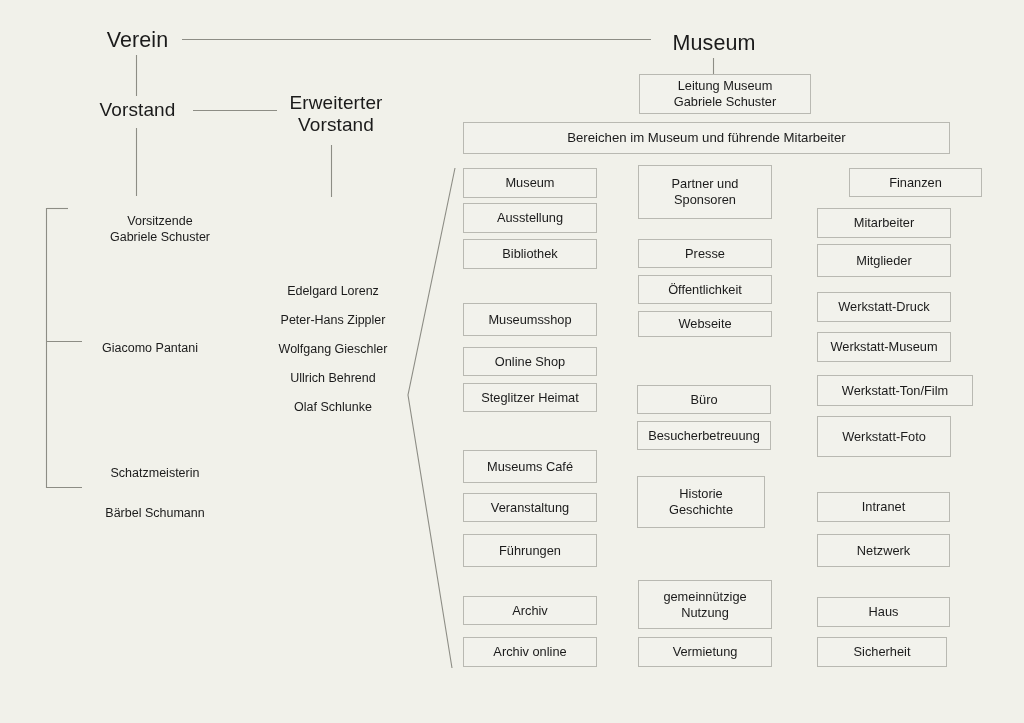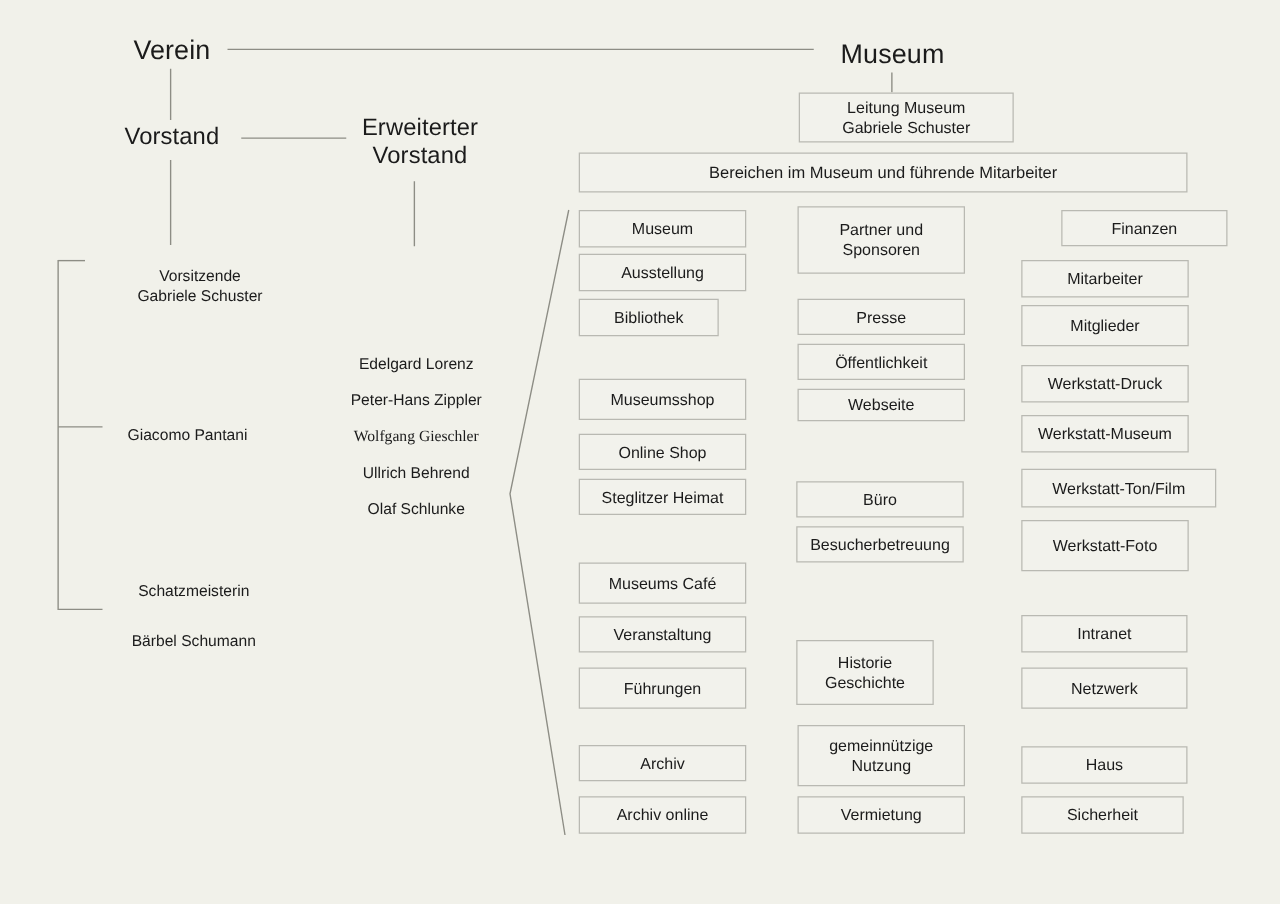--- a/index.html
+++ b/index.html
@@ -114,49 +114,49 @@
   <div class="node-label role" style="left:70px; top:213px; width:180px;">Vorsitzende</div>
   <div class="node-label person" style="left:70px; top:229px; width:180px;">Gabriele Schuster</div>
 
   <div class="node-label person" style="left:60px; top:340px; width:180px;">Giacomo Pantani</div>
 
   <div class="node-label role" style="left:65px; top:465px; width:180px;">Schatzmeisterin</div>
   <div class="node-label person" style="left:65px; top:481px; width:180px;margin-top:24px;">Bärbel Schumann</div>
 
   <div class="node-label person" style="left:248px; top:283px; width:170px;">Edelgard Lorenz</div>
   <div class="node-label person" style="left:248px; top:312px; width:170px;">Peter-Hans Zippler</div>
-  <div class="node-label person" style="left:248px; top:341px; width:170px;font-family:Liberation Serif, serif;">Wolfgang Gieschler</div>
+  <div class="node-label person" style="left:248px; top:341px; width:170px;">Wolfgang Gieschler</div>
   <div class="node-label person" style="left:248px; top:370px; width:170px;">Ullrich Behrend</div>
   <div class="node-label person" style="left:248px; top:399px; width:170px;">Olaf Schlunke</div>
 
   <div class="box leader" id="leader-box" style="left: 628px; top: 74px; width: 172px; height: 40px;">Leitung Museum
 Gabriele Schuster</div>
 
   <div class="box wide" id="header-box" style="left: 463px; top: 122px; width: 487px; height: 32px;">Bereichen im Museum und führende Mitarbeiter</div>
 
   <div id="area-boxes">
       <div class="box" style="left: 463px; top: 168px; width: 134px; height: 30px;">Museum</div>
       <div class="box" style="left: 463px; top: 203px; width: 134px; height: 30px;">Ausstellung</div>
-      <div class="box" style="left: 463px; top: 239px; width: 112px; height: 30px;">Bibliothek</div>
+      <div class="box" style="left: 463px; top: 239px; width: 134px; height: 30px;">Bibliothek</div>
       <div class="box" style="left: 463px; top: 303px; width: 134px; height: 33px;">Museumsshop</div>
       <div class="box" style="left: 463px; top: 347px; width: 134px; height: 29px;">Online Shop</div>
       <div class="box" style="left: 463px; top: 383px; width: 134px; height: 29px;">Steglitzer Heimat</div>
       <div class="box" style="left: 463px; top: 450px; width: 134px; height: 33px;">Museums Café</div>
       <div class="box" style="left: 463px; top: 493px; width: 134px; height: 29px;">Veranstaltung</div>
       <div class="box" style="left: 463px; top: 534px; width: 134px; height: 33px;">Führungen</div>
       <div class="box" style="left: 463px; top: 596px; width: 134px; height: 29px;">Archiv</div>
       <div class="box" style="left: 463px; top: 637px; width: 134px; height: 30px;">Archiv online</div>
       <div class="box" style="left: 638px; top: 165px; width: 134px; height: 54px;">Partner und
 Sponsoren</div>
       <div class="box" style="left: 638px; top: 239px; width: 134px; height: 29px;">Presse</div>
       <div class="box" style="left: 638px; top: 275px; width: 134px; height: 29px;">Öffentlichkeit</div>
       <div class="box" style="left: 638px; top: 311px; width: 134px; height: 26px;">Webseite</div>
       <div class="box" style="left: 637px; top: 385px; width: 134px; height: 29px;">Büro</div>
       <div class="box" style="left: 637px; top: 421px; width: 134px; height: 29px;">Besucherbetreuung</div>
-      <div class="box" style="left: 637px; top: 512px; width: 110px; height: 52px;">Historie
+      <div class="box" style="left: 637px; top: 476px; width: 128px; height: 52px;">Historie
 Geschichte</div>
       <div class="box" style="left: 638px; top: 580px; width: 134px; height: 49px;">gemeinnützige
 Nutzung</div>
       <div class="box" style="left: 638px; top: 637px; width: 134px; height: 30px;">Vermietung</div>
       <div class="box" style="left: 817px; top: 168px; width: 133px; height: 29px; margin-left: 32px;">Finanzen</div>
       <div class="box" style="left: 817px; top: 208px; width: 134px; height: 30px;">Mitarbeiter</div>
       <div class="box" style="left: 817px; top: 244px; width: 134px; height: 33px;">Mitglieder</div>
       <div class="box" style="left: 817px; top: 292px; width: 134px; height: 30px;">Werkstatt-Druck</div>
       <div class="box" style="left: 817px; top: 332px; width: 134px; height: 30px;">Werkstatt-Museum</div>
       <div class="box" style="left: 817px; top: 375px; width: 156px; height: 31px;">Werkstatt-Ton/Film</div>

